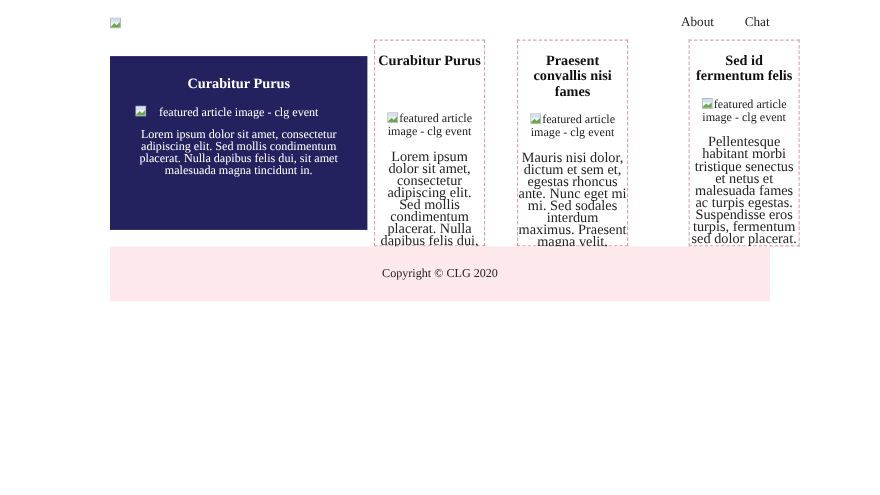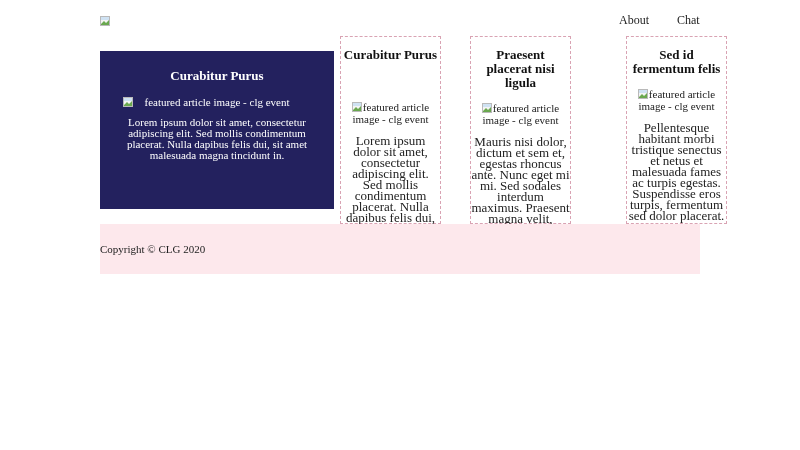--- a/index.html
+++ b/index.html
@@ -122,21 +122,21 @@
     .card.c1 .img-wrap { margin-top: 40px; }
     .card.c2 .img-wrap, .card.c3 .img-wrap { margin-top: 13px; }
 
     .footer {
       position: absolute;
       left: 100px;
       top: 224px;
       width: 600px;
       height: 50px;
       background: #fde8ec;
-      text-align: left;
+      text-align: center;
       font-size: 11px;
       line-height: 50px;
       color: #222;
     }
   </style>
 </head>
 <body>
 
 <div class="page">
 
@@ -176,21 +176,21 @@
           <rect x="0.5" y="0.5" width="9" height="9" fill="#f4f4f4" stroke="#b9b9b9" stroke-width="1"></rect>
           <path d="M1 8 L4 5 L6 7 L9 4 L9 9 L1 9 Z" fill="#6aa84f"></path>
           <rect x="1" y="1" width="8" height="3" fill="#cfe2f3"></rect>
         </svg>
       </span><span>featured article image - clg event</span>
     </div>
     <p>Lorem ipsum dolor sit amet, consectetur adipiscing elit. Sed mollis condimentum placerat. Nulla dapibus felis dui, sit amet malesuada magna tincidunt in.</p>
   </article>
 
   <article class="card c2">
-    <h2>Praesent placerat nisi ligula</h2>
+    <h2>Praesent convallis nisi fames</h2>
     <div class="img-wrap img-alt">
       <span class="broken">
         <svg width="10" height="10" viewBox="0 0 10 10">
           <rect x="0.5" y="0.5" width="9" height="9" fill="#f4f4f4" stroke="#b9b9b9" stroke-width="1"></rect>
           <path d="M1 8 L4 5 L6 7 L9 4 L9 9 L1 9 Z" fill="#6aa84f"></path>
           <rect x="1" y="1" width="8" height="3" fill="#cfe2f3"></rect>
         </svg>
       </span><span>featured article image - clg event</span>
     </div>
     <p>Mauris nisi dolor, dictum et sem et, egestas rhoncus ante. Nunc eget mi mi. Sed sodales interdum maximus. Praesent magna velit, lobortis ac sem vitae, viverra egestas diam.</p>

